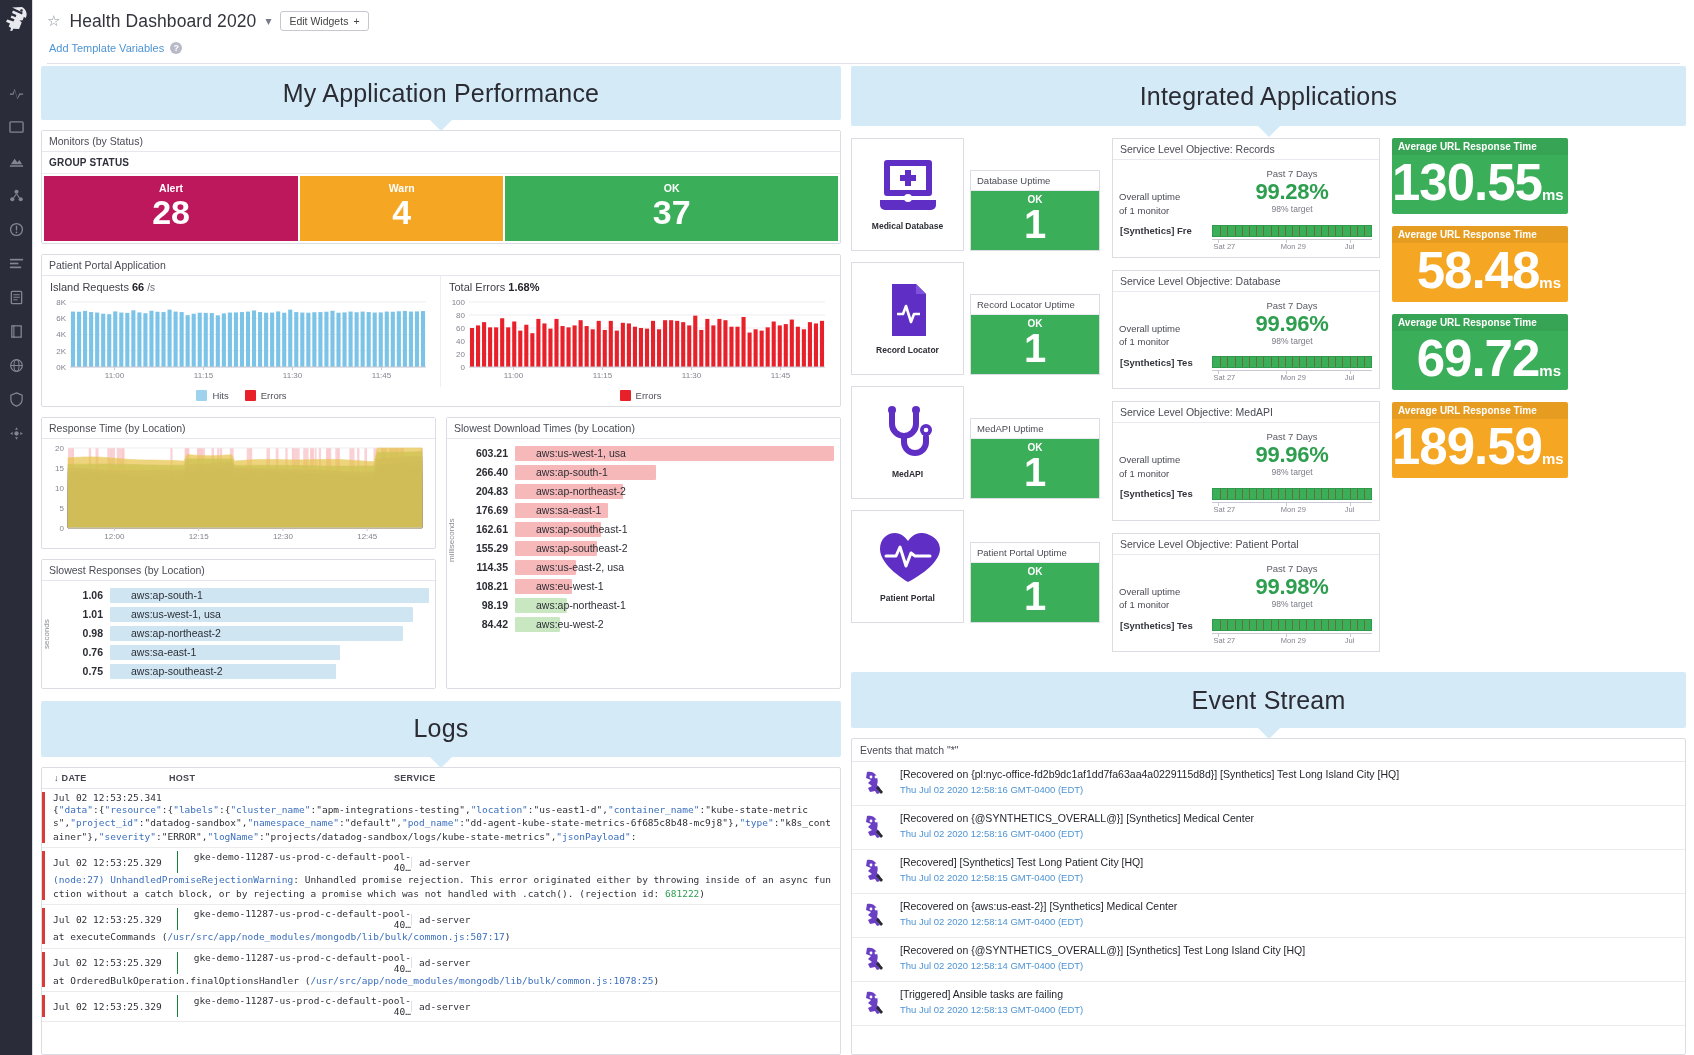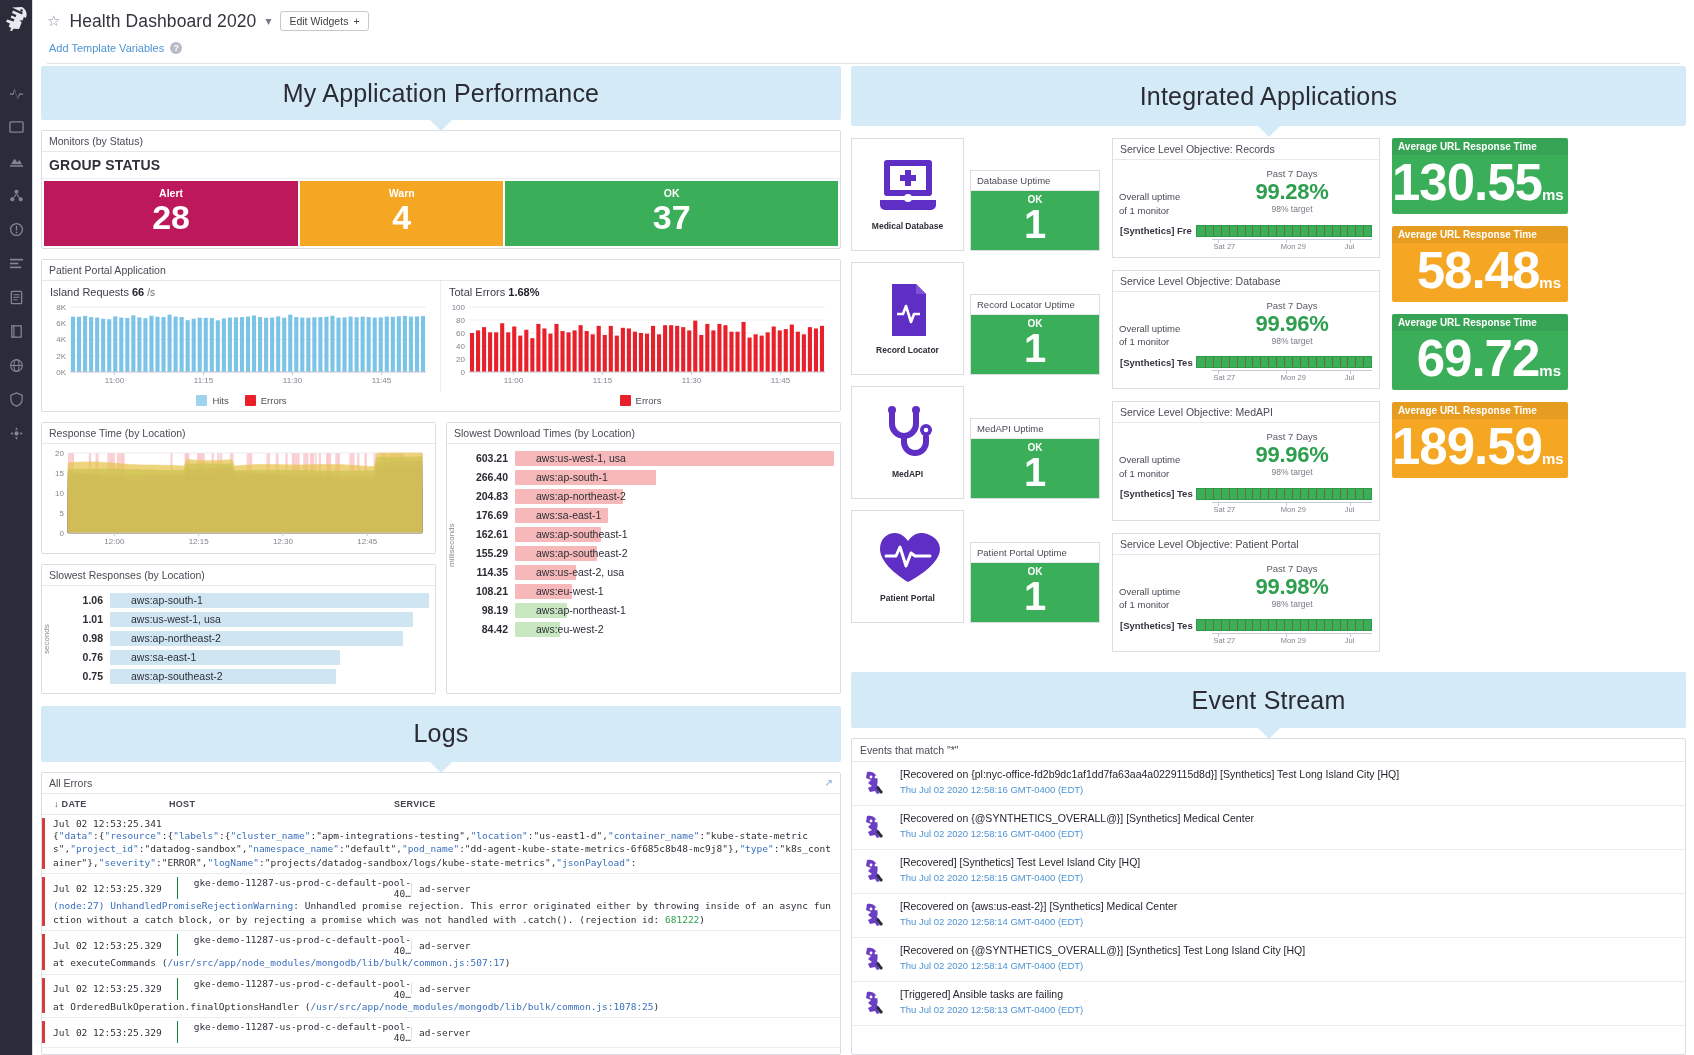--- a/index.html
+++ b/index.html
@@ -67,21 +67,21 @@
 
   
   .w { background: #fff; border: 1px solid #dcdce3; border-radius: 2px; }
   .w-head {
     font-size: 10.5px; color: #4a4b55; padding: 4px 7px;
     border-bottom: 1px solid #e6e6ec; background: #fff;
     display: flex; justify-content: space-between; align-items: center;
   }
 
   
-  .grp-status { font-size: 14px; font-weight: bold; color: #2f3039; padding: 5px 7px;
+  .grp-status { font-size: 10px; font-weight: bold; color: #2f3039; padding: 5px 7px;
                 border-bottom: 1px solid #ececf1; letter-spacing: .2px; }
   .mon-row { display: flex; padding: 2px; gap: 2px; }
   .mon-cell { color: #fff; text-align: center; padding: 6px 0 10px 0; }
   .mon-label { font-size: 10.5px; font-weight: bold; }
   .mon-value { font-size: 34px; font-weight: bold; line-height: 1.05; margin-top: 1px; }
 
   
   .ts-wrap { display: flex; }
   .ts-half { width: 50%; padding: 0; }
   .ts-title { font-size: 11px; color: #3f4049; padding: 5px 8px 3px 8px; }
@@ -119,21 +119,21 @@
   
   .slo { width: 268px; border: 1px solid #dcdce3; background: #fff; }
   .slo-head { font-size: 10.5px; color: #4a4b55; padding: 4px 7px; border-bottom: 1px solid #e8e8ee; }
   .slo-body { display: flex; padding: 8px 6px 4px 6px; }
   .slo-left { width: 92px; font-size: 9.5px; color: #4a4b55; line-height: 1.45; padding-top: 22px; }
   .slo-right { flex: 1; text-align: center; }
   .slo-period { font-size: 9.5px; color: #5b5c66; }
   .slo-pct { font-size: 22px; font-weight: bold; color: #2e9e4f; letter-spacing: -.3px; }
   .slo-target { font-size: 8.5px; color: #7a7b85; margin-top: -1px; }
   .slo-row { display: flex; align-items: center; padding: 3px 7px 2px 7px; }
-  .slo-mon { font-size: 9.5px; font-weight: bold; color: #33343c; width: 76px; }
+  .slo-mon { font-size: 9.5px; font-weight: bold; color: #33343c; width: 92px; }
   .slo-bar { flex: 1; height: 12px; background: #3bae5a; position: relative; overflow: hidden;
              border: 1px solid #2f9a4b; }
   .slo-tick { position: absolute; top: 0; width: 1px; height: 12px; background: rgba(140,60,20,.55); }
   .slo-axis { display: flex; margin: 0 7px 4px 99px; position: relative; height: 14px;
               border-top: 1px solid #c8c9d2; }
   .slo-axis span { position: absolute; top: 2px; font-size: 7.5px; color: #83848f; }
   .slo-axis i { position: absolute; top: -1px; width: 1px; height: 4px; background: #c8c9d2; }
 
   
   .qv { width: 176px; border-radius: 2px; overflow: hidden; }
@@ -735,24 +735,20 @@
                 </div>
             </div>
           </div>
         </div>
 
         <div class="banner" style="height:56px;display:flex;align-items:center;justify-content:center;margin-top:2px">
           <span class="banner-txt">Logs</span>
         </div>
 
         <div class="w" style="flex:1;overflow:hidden">
-          <div class="w-head">
-            <span>All Errors</span>
-            <span class="ext-ico">↗</span>
-          </div>
           <div class="log-head">
             <span class="log-c1">↓ DATE</span>
             <span class="log-c2">HOST</span>
             <span class="log-c3">SERVICE</span>
           </div>
           <div class="log-list" id="log-list">
               <div class="log-entry">
                 <div class="log-bar"></div>
                 <div class="log-inner">
                   <div class="log-meta">
@@ -1143,21 +1139,21 @@
               </div>
               <div class="ev-row">
                 <div class="ev-av"><svg viewBox="0 0 31 31" width="31" height="31">
                     <rect width="31" height="31" fill="#fff"></rect>
                     <path d="M7 4c3-1 7 0 9 3 2 3 2 7 1 10l3 3-2 2 2 3-3 1-2-3-5 1-2-4 4-2-4-3 3-3-5-2z" fill="#6b3fc4"></path>
                     <circle cx="11" cy="9" r="1.4" fill="#fff"></circle>
                     <circle cx="16" cy="9" r="1.4" fill="#fff"></circle>
                     <path d="M18 18l5 6-2 2-5-6z" fill="#2a2a33"></path>
                   </svg></div>
                 <div style="flex: 1 1 0%;">
-                  <div class="ev-t1">[Recovered] [Synthetics] Test Level Island City [HQ]</div>
+                  <div class="ev-t1">[Recovered] [Synthetics] Test Long Patient City [HQ]</div>
                   <div class="ev-t2">Thu Jul 02 2020 12:58:15 GMT-0400 (EDT)</div>
                 </div>
               </div>
               <div class="ev-row">
                 <div class="ev-av"><svg viewBox="0 0 31 31" width="31" height="31">
                     <rect width="31" height="31" fill="#fff"></rect>
                     <path d="M7 4c3-1 7 0 9 3 2 3 2 7 1 10l3 3-2 2 2 3-3 1-2-3-5 1-2-4 4-2-4-3 3-3-5-2z" fill="#6b3fc4"></path>
                     <circle cx="11" cy="9" r="1.4" fill="#fff"></circle>
                     <circle cx="16" cy="9" r="1.4" fill="#fff"></circle>
                     <path d="M18 18l5 6-2 2-5-6z" fill="#2a2a33"></path>

